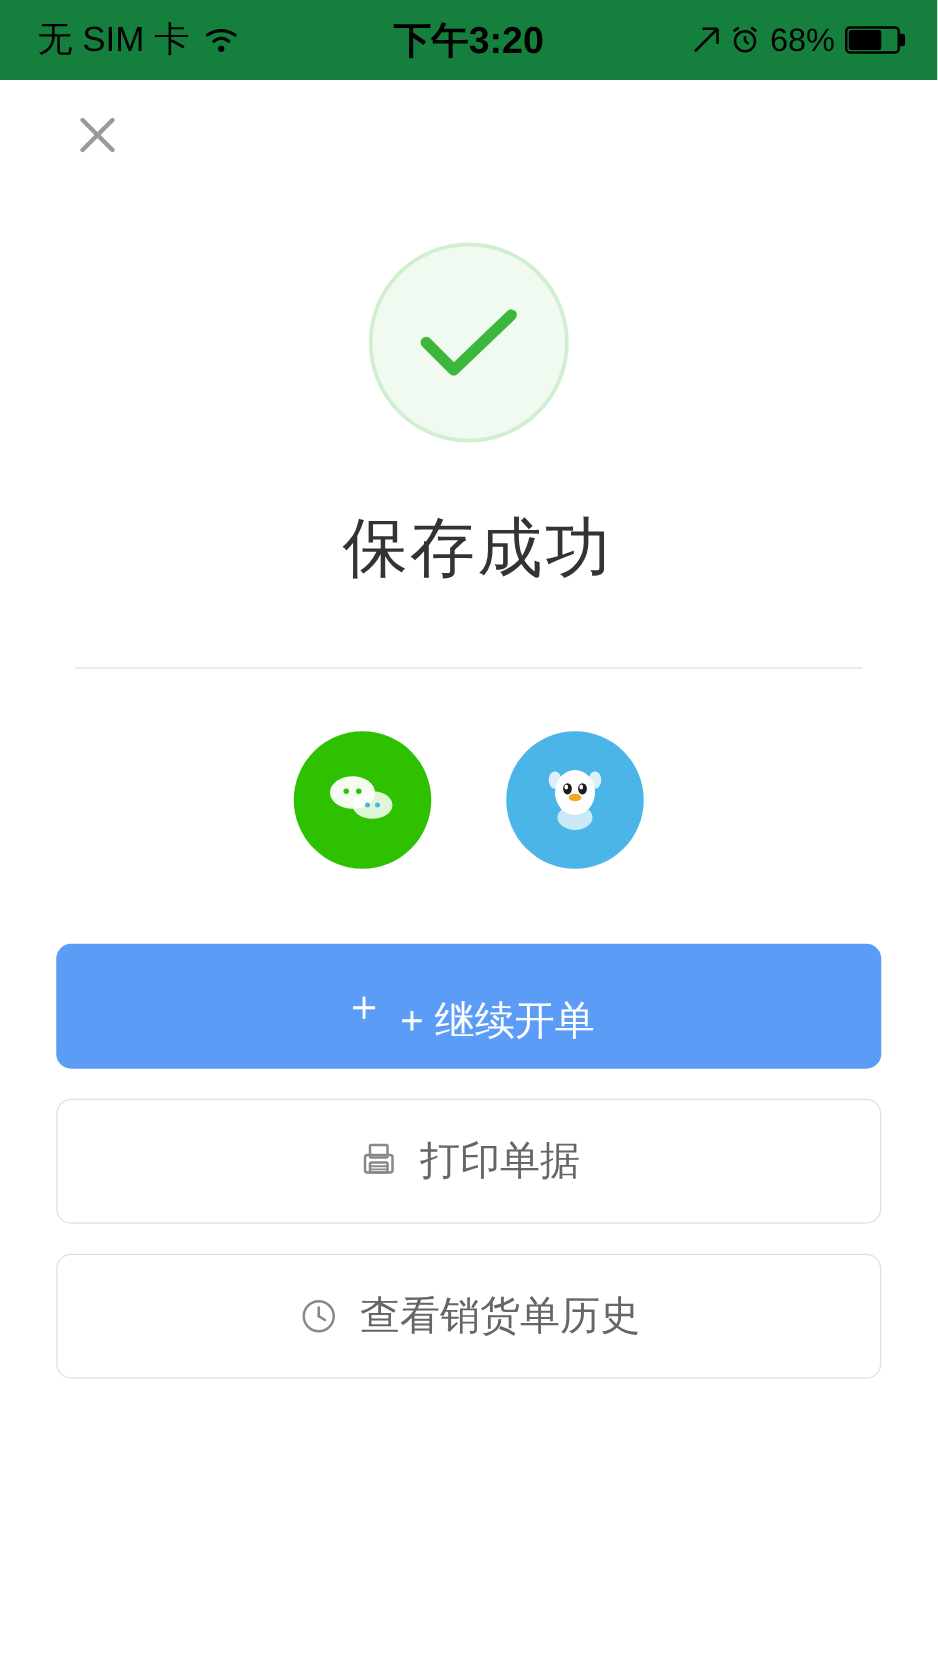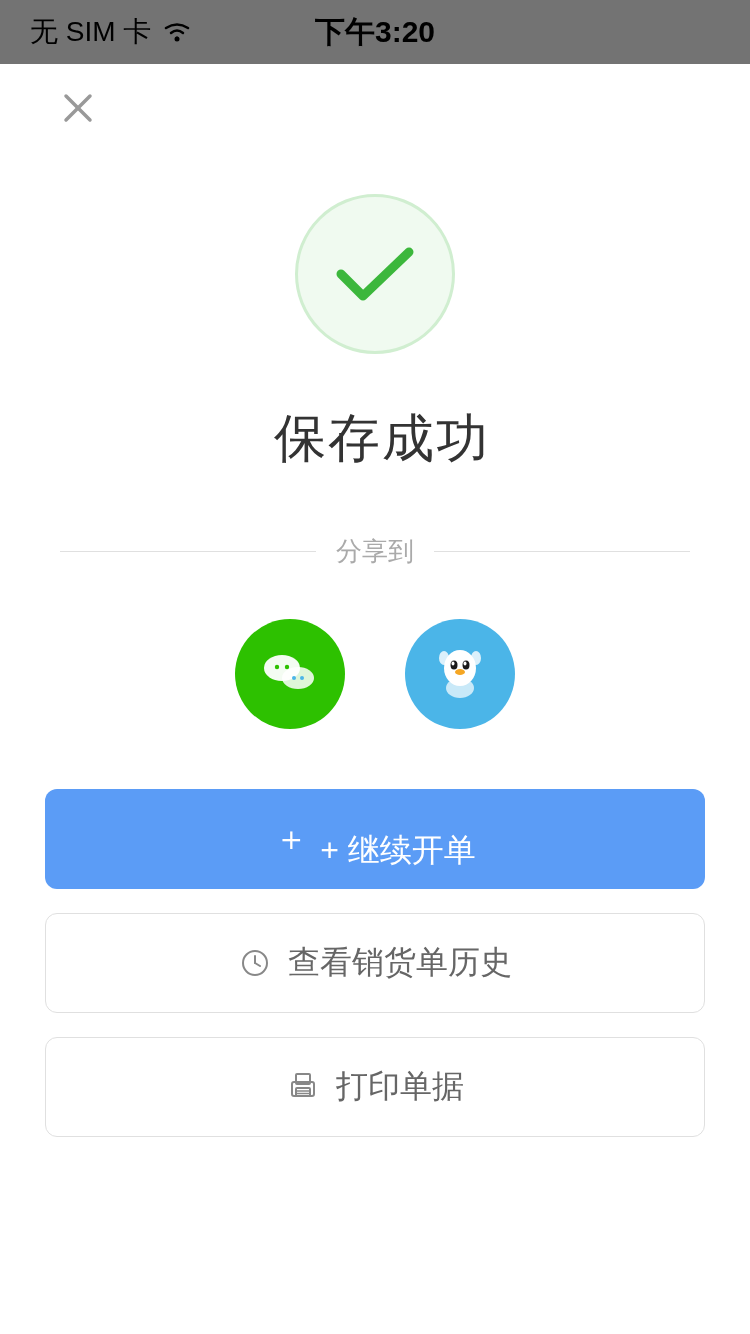--- a/index.html
+++ b/index.html
@@ -15,21 +15,21 @@
     }
 
     
     .status-bar {
       width: 750px;
       height: 64px;
       display: flex;
       align-items: center;
       justify-content: space-between;
       padding: 0 30px;
-      background: #737373;
+      background: #15803d;
     }
     .status-left {
       display: flex;
       align-items: center;
       gap: 10px;
       font-size: 28px;
       color: #000;
       font-weight: 500;
     }
     .status-center {
@@ -218,20 +218,38 @@
   <div class="status-left">
     <span>无 SIM 卡</span>
     <svg width="32" height="24" viewBox="0 0 32 24">
       <path d="M16 18 L16 18" stroke="#000" stroke-width="3" stroke-linecap="round"></path>
       <path d="M10 13 Q16 8 22 13" fill="none" stroke="#000" stroke-width="2.5" stroke-linecap="round"></path>
       <path d="M5 8 Q16 1 27 8" fill="none" stroke="#000" stroke-width="2.5" stroke-linecap="round"></path>
       <circle cx="16" cy="19" r="2.5" fill="#000"></circle>
     </svg>
   </div>
   <div class="status-center">下午3:20</div>
+  <div class="status-right">
+    <svg width="22" height="22" viewBox="0 0 22 22">
+      <polyline points="2,20 20,2" fill="none" stroke="#000" stroke-width="2"></polyline>
+      <polyline points="20,2 8,2" fill="none" stroke="#000" stroke-width="2"></polyline>
+      <polyline points="20,2 20,14" fill="none" stroke="#000" stroke-width="2"></polyline>
+    </svg>
+    <svg width="24" height="24" viewBox="0 0 24 24">
+      <circle cx="12" cy="13" r="8" fill="none" stroke="#000" stroke-width="2"></circle>
+      <line x1="12" y1="9" x2="12" y2="13" stroke="#000" stroke-width="2"></line>
+      <line x1="12" y1="13" x2="15" y2="15" stroke="#000" stroke-width="2"></line>
+      <line x1="3" y1="5" x2="7" y2="2" stroke="#000" stroke-width="2"></line>
+      <line x1="21" y1="5" x2="17" y2="2" stroke="#000" stroke-width="2"></line>
+    </svg>
+    <span style="font-size:26px;font-weight:500;">68%</span>
+    <div class="battery">
+      <div class="battery-fill"></div>
+    </div>
+  </div>
 </div>
 
 <div class="close-btn">
   <svg viewBox="0 0 36 36" fill="none">
     <line x1="6" y1="6" x2="30" y2="30" stroke="#999" stroke-width="3.5" stroke-linecap="round"></line>
     <line x1="30" y1="6" x2="6" y2="30" stroke="#999" stroke-width="3.5" stroke-linecap="round"></line>
   </svg>
 </div>
 
 <div class="main-content">
@@ -240,21 +258,20 @@
     <svg class="checkmark" viewBox="0 0 80 60" fill="none">
       <polyline points="6,30 28,52 74,8" stroke="#3cb73c" stroke-width="9" stroke-linecap="round" stroke-linejoin="round"></polyline>
     </svg>
   </div>
 
   <div class="success-title">保存成功</div>
 
   <div class="share-section">
     <div class="share-divider">
       <div class="divider-line"></div>
-      <span class="share-label">分享到</span>
       <div class="divider-line"></div>
     </div>
 
     <div class="share-icons">
 
       <div class="share-icon-btn wechat-btn">
         <svg width="68" height="68" viewBox="0 0 68 68" fill="none">
 
           <ellipse cx="26" cy="28" rx="18" ry="13" fill="white" opacity="0.95"></ellipse>
           <ellipse cx="42" cy="38" rx="16" ry="11" fill="white" opacity="0.85"></ellipse>
@@ -286,40 +303,40 @@
         </svg>
       </div>
     </div>
   </div>
 
   <div class="action-buttons">
 
     <button class="btn btn-primary">
       <span class="btn-icon">＋</span>
       <span style="margin-left:-4px;margin-top:24px;">+ 继续开单</span>
-    </button>
-
-    <button class="btn btn-secondary">
-      <span class="btn-icon">
-        <svg width="34" height="34" viewBox="0 0 34 34" fill="none">
-          <circle cx="17" cy="17" r="12" stroke="#888" stroke-width="2" fill="none"></circle>
-          <line x1="17" y1="10" x2="17" y2="17" stroke="#888" stroke-width="2" stroke-linecap="round"></line>
-          <line x1="17" y1="17" x2="22" y2="20" stroke="#888" stroke-width="2" stroke-linecap="round"></line>
-        </svg>
-      </span>
-      <span>查看销货单历史</span>
     </button>
 
     <button class="btn btn-secondary">
       <span class="btn-icon">
         <svg width="34" height="34" viewBox="0 0 34 34" fill="none">
           <rect x="6" y="12" width="22" height="14" rx="2" stroke="#888" stroke-width="2" fill="none"></rect>
           <rect x="10" y="4" width="14" height="10" rx="1" stroke="#888" stroke-width="2" fill="none"></rect>
           <rect x="10" y="18" width="14" height="8" rx="1" stroke="#888" stroke-width="2" fill="none"></rect>
           <line x1="10" y1="21" x2="24" y2="21" stroke="#888" stroke-width="1.5"></line>
           <line x1="10" y1="23.5" x2="24" y2="23.5" stroke="#888" stroke-width="1.5"></line>
         </svg>
       </span>
       <span>打印单据</span>
     </button>
 
+    <button class="btn btn-secondary">
+      <span class="btn-icon">
+        <svg width="34" height="34" viewBox="0 0 34 34" fill="none">
+          <circle cx="17" cy="17" r="12" stroke="#888" stroke-width="2" fill="none"></circle>
+          <line x1="17" y1="10" x2="17" y2="17" stroke="#888" stroke-width="2" stroke-linecap="round"></line>
+          <line x1="17" y1="17" x2="22" y2="20" stroke="#888" stroke-width="2" stroke-linecap="round"></line>
+        </svg>
+      </span>
+      <span>查看销货单历史</span>
+    </button>
+
   </div>
 </div>
 
 </body></html>

